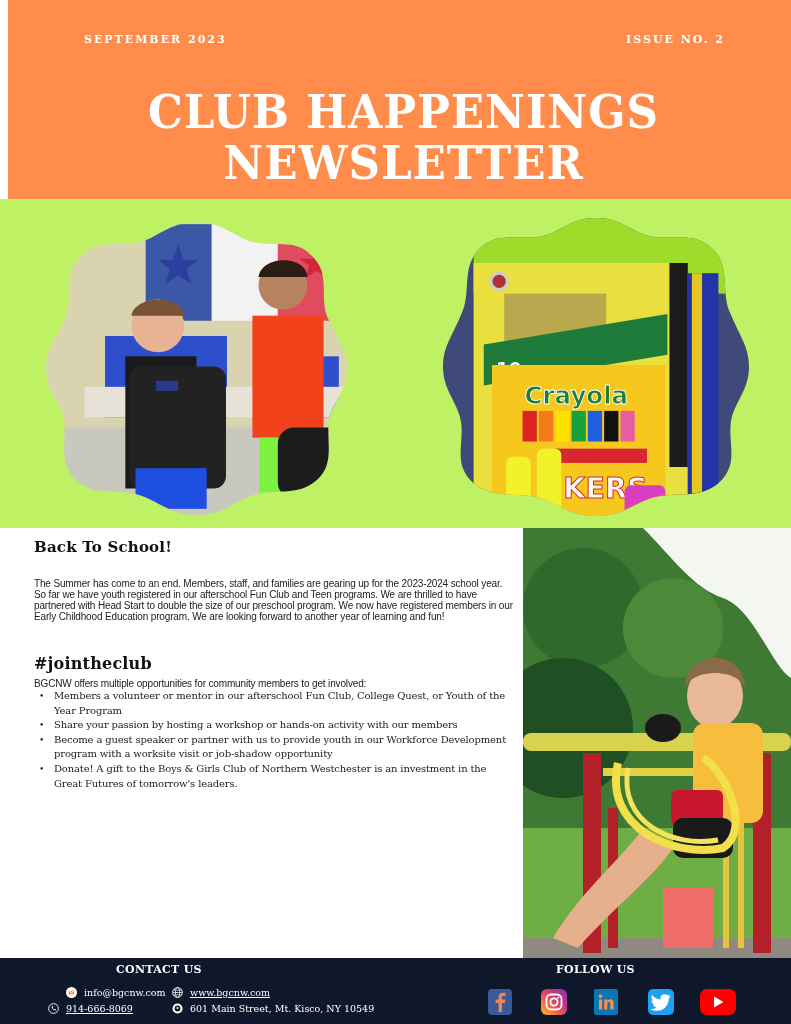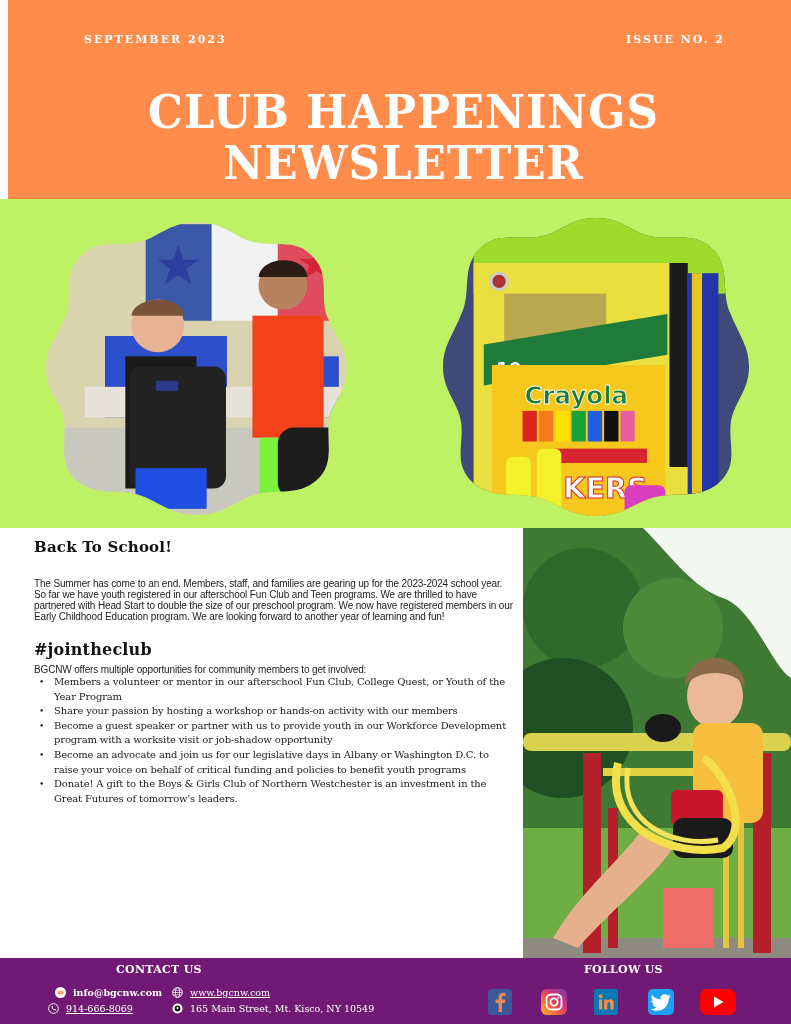--- a/index.html
+++ b/index.html
@@ -28,36 +28,36 @@
   .photo-band { position: absolute; left: 0; top: 199px; width: 791px; height: 329px; background: #bef264; }
   .scallop { position: absolute; }
   .scallop-left { left: 44px; top: 15px; width: 310px; width: 305px; height: 305px; }
   .scallop-right { left: 443px; top: 12px; width: 306px; height: 308px; }
 
   
   .content { position: absolute; left: 34px; top: 538px; width: 480px; }
   .h2 { font-family: "DejaVu Serif", serif; font-weight: bold; font-size: 15px; color: #111; margin-bottom: 22px; letter-spacing: 0.2px; }
   .para { font-family: Liberation Sans, sans-serif; font-size: 10px; line-height: 11px; color: #222; letter-spacing: -0.15px; }
   .para + .para { margin-top: 14px; }
-  .h2.join { margin-top: 18px; font-size: 16px; margin-bottom: 5px; }
+  .h2.join { margin-top: 32px; font-size: 16px; margin-bottom: 5px; }
   .list { list-style: none; margin-left: 0; }
   .list li { position: relative; padding-left: 20px; font-size: 10px; line-height: 14.6px; color: #222; letter-spacing: -0.15px; }
   .list li::before { content: "•"; position: absolute; left: 5px; top: 0; font-size: 9px; }
 
   .side-photo { position: absolute; left: 523px; top: 528px; width: 268px; height: 430px; overflow: hidden; }
 
   
-  .footer { position: absolute; left: 0; top: 958px; width: 791px; height: 66px; background: #701a75; }
+  .footer { position: absolute; left: 0; top: 958px; width: 791px; height: 66px; background: #0f172a; }
   .contact-title, .follow-title { position: absolute; top: 5px; color: #fff; font-family: "DejaVu Serif", serif; font-weight: bold; font-size: 11px; letter-spacing: 0.3px; }
   .contact-title { left: 116px; }
-  .follow-title { left: 584px; }
+  .follow-title { left: 556px; }
   .contact-item { position: absolute; display: flex; align-items: center; gap: 7px; color: #fff; font-family: "DejaVu Serif", serif; font-size: 9.5px; }
   .contact-item .ico { width: 11px; height: 11px; display: inline-block; }
   .contact-item a, .contact-item .link { color: #fff; text-decoration: underline; }
-  .ci-email { left: 55px; top: 29px; font-weight: bold; }
+  .ci-email { left: 66px; top: 29px; }
   .ci-phone { left: 48px; top: 45px; }
   .ci-web { left: 172px; top: 29px; align-items: flex-end; }
   .ci-addr { left: 172px; top: 45px; }
   .social { position: absolute; top: 31px; width: 26px; height: 26px; border-radius: 4px; display: flex; align-items: center; justify-content: center; }
   .s-fb { left: 488px; background: #3B5998; width: 24px; }
   .s-ig { left: 541px; background: linear-gradient(45deg, #FDBB2D 0%, #F56040 35%, #C13584 65%, #833AB4 100%); border-radius: 6px; }
   .s-li { left: 594px; background: #0A77B5; width: 24px; border-radius: 2px; }
   .s-tw { left: 648px; background: #1DA1F2; border-radius: 5px; }
   .s-yt { left: 700px; background: #FF0000; width: 36px; border-radius: 7px; }
 </style>
@@ -147,21 +147,20 @@
 <div class="content">
   <h2 class="h2">Back To School!</h2>
   <p class="para">The Summer has come to an end. Members, staff, and families are gearing up for the 2023-2024 school year. So far we have   youth registered in our afterschool Fun Club and Teen programs. We are thrilled to have partnered with Head Start to double the size of our preschool program. We now have   registered members in our Early Childhood Education program. We are looking forward to another year of learning and fun!</p>
 
   <h2 class="h2 join">#jointheclub</h2>
   <p class="para">BGCNW offers multiple opportunities for community members to get involved:</p>
   <ul class="list">
     <li>Members a volunteer or mentor in our afterschool Fun Club, College Quest, or Youth of the Year Program</li>
     <li>Share your passion by hosting a workshop or hands-on activity with our members</li>
     <li>Become a guest speaker or partner with us to provide youth in our Workforce Development program with a worksite visit or job-shadow opportunity</li>
-    <li>Become an advocate and join us for our legislative days in Albany or Washington D.C. to raise your voice on behalf of critical funding and policies to benefit youth programs</li>
     <li>Donate! A gift to the Boys &amp; Girls Club of Northern Westchester is an investment in the Great Futures of tomorrow's leaders.</li>
   </ul>
 </div>
 
 <div class="side-photo">
   <svg width="268" height="430" viewBox="0 0 268 430">
     <rect x="0" y="0" width="268" height="430" fill="#F4F6F2"></rect>
     <path d="M0 0 L120 0 C150 30 170 60 200 70 C230 80 250 140 268 150 L268 300 L0 300 Z" fill="#3F7A34"></path>
     <circle cx="60" cy="80" r="60" fill="#2F6A2C"></circle>
     <circle cx="150" cy="100" r="50" fill="#4C8A3A"></circle>
@@ -218,21 +217,21 @@
       <line x1="1.5" y1="8.5" x2="10.5" y2="8.5" stroke="#fff" stroke-width="0.7"></line>
     </svg>
     <span class="link">www.bgcnw.com</span>
   </div>
   <div class="contact-item ci-addr">
     <svg class="ico" viewBox="0 0 12 12">
       <circle cx="6" cy="6" r="5.5" fill="#fff"></circle>
       <circle cx="6" cy="6" r="3.2" fill="#1a1a1a"></circle>
       <circle cx="6" cy="5.5" r="1.1" fill="#fff"></circle>
     </svg>
-    <span>165 Main Street, Mt. Kisco, NY 10549</span>
+    <span>601 Main Street, Mt. Kisco, NY 10549</span>
   </div>
 
   <div class="follow-title">FOLLOW US</div>
 
   <div class="social s-fb">
     <svg width="14" height="20" viewBox="0 0 14 20">
         <path d="M9 20 L9 11 L12 11 L12.5 7.5 L9 7.5 L9 5.5 C9 4.5 9.4 4 10.5 4 L12.6 4 L12.6 1 C12 0.9 11 0.8 10 0.8 C7.3 0.8 5.6 2.4 5.6 5.2 L5.6 7.5 L2.6 7.5 L2.6 11 L5.6 11 L5.6 20 Z" fill="#FF8C4B" opacity="0.9"></path>
       </svg>
   </div>
   <div class="social s-ig">

